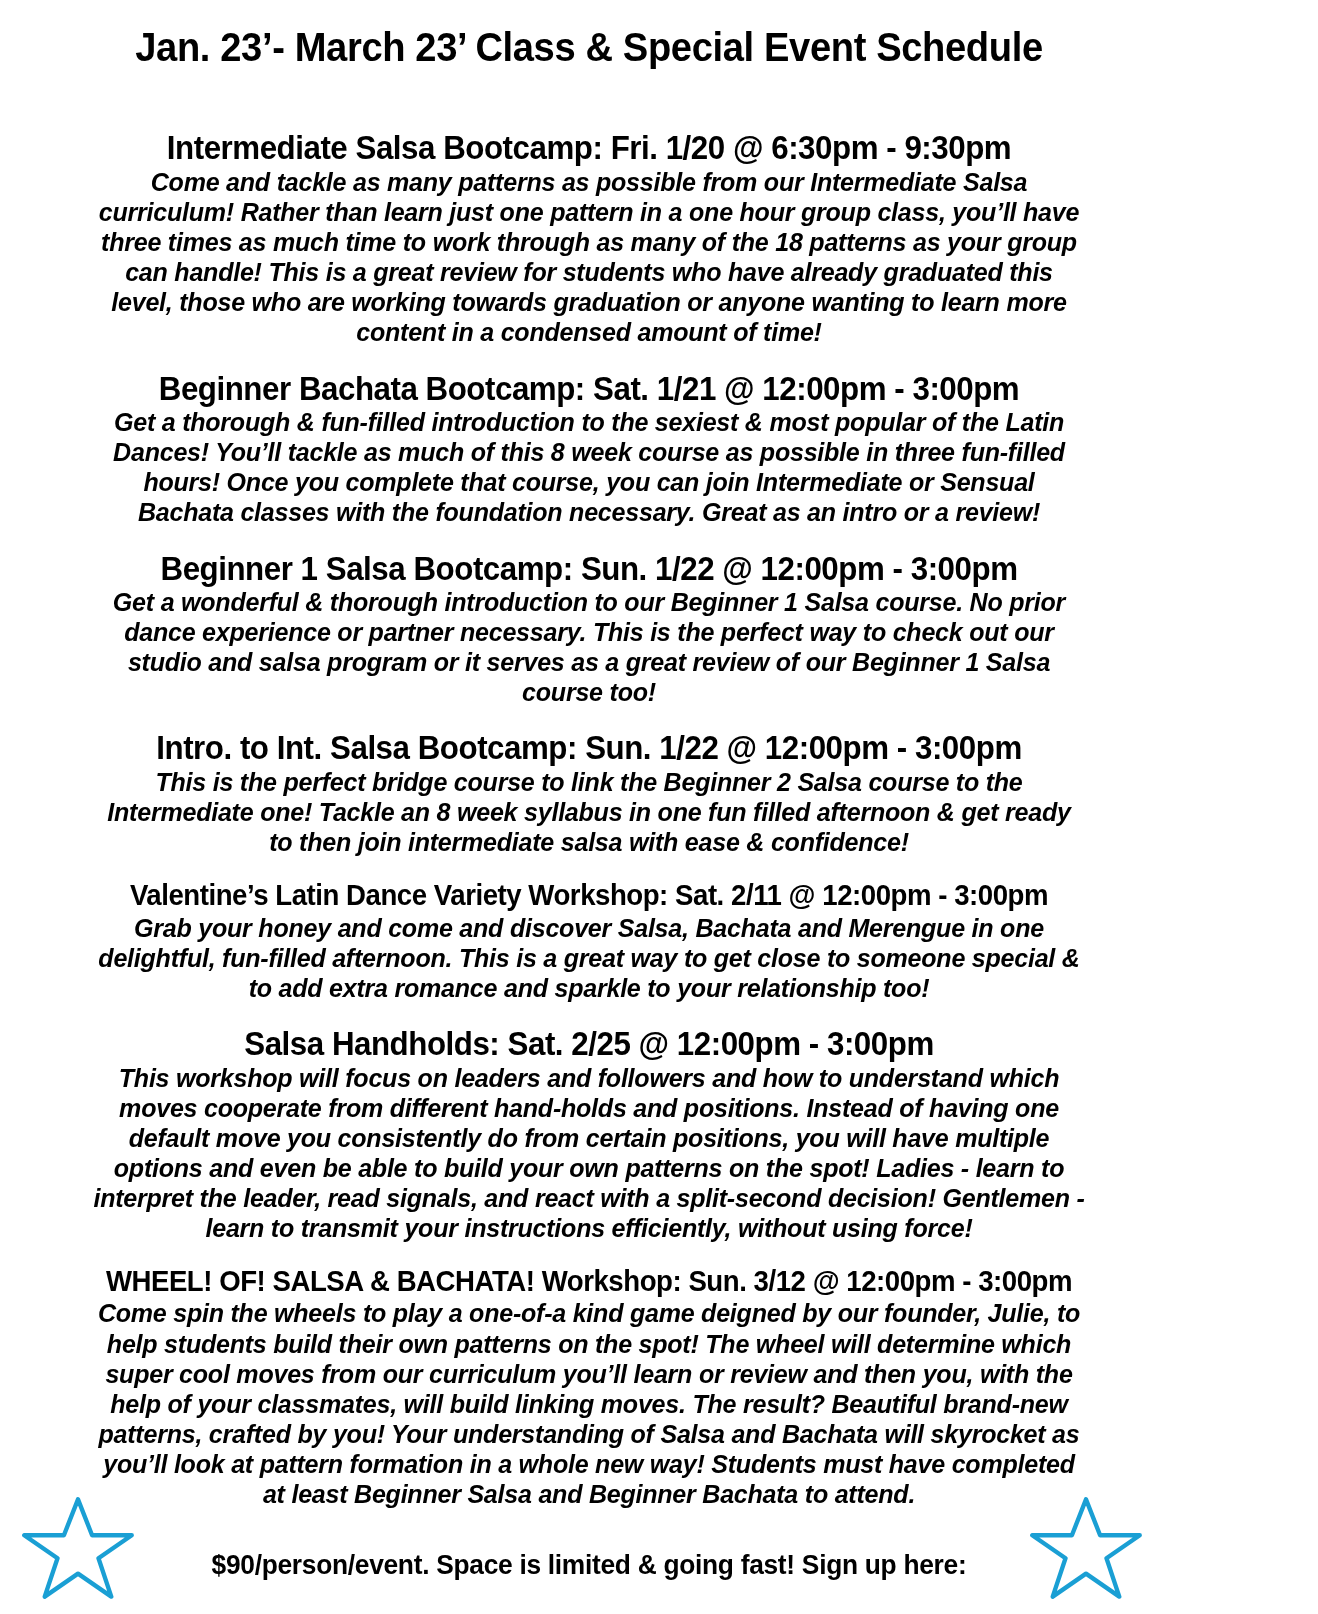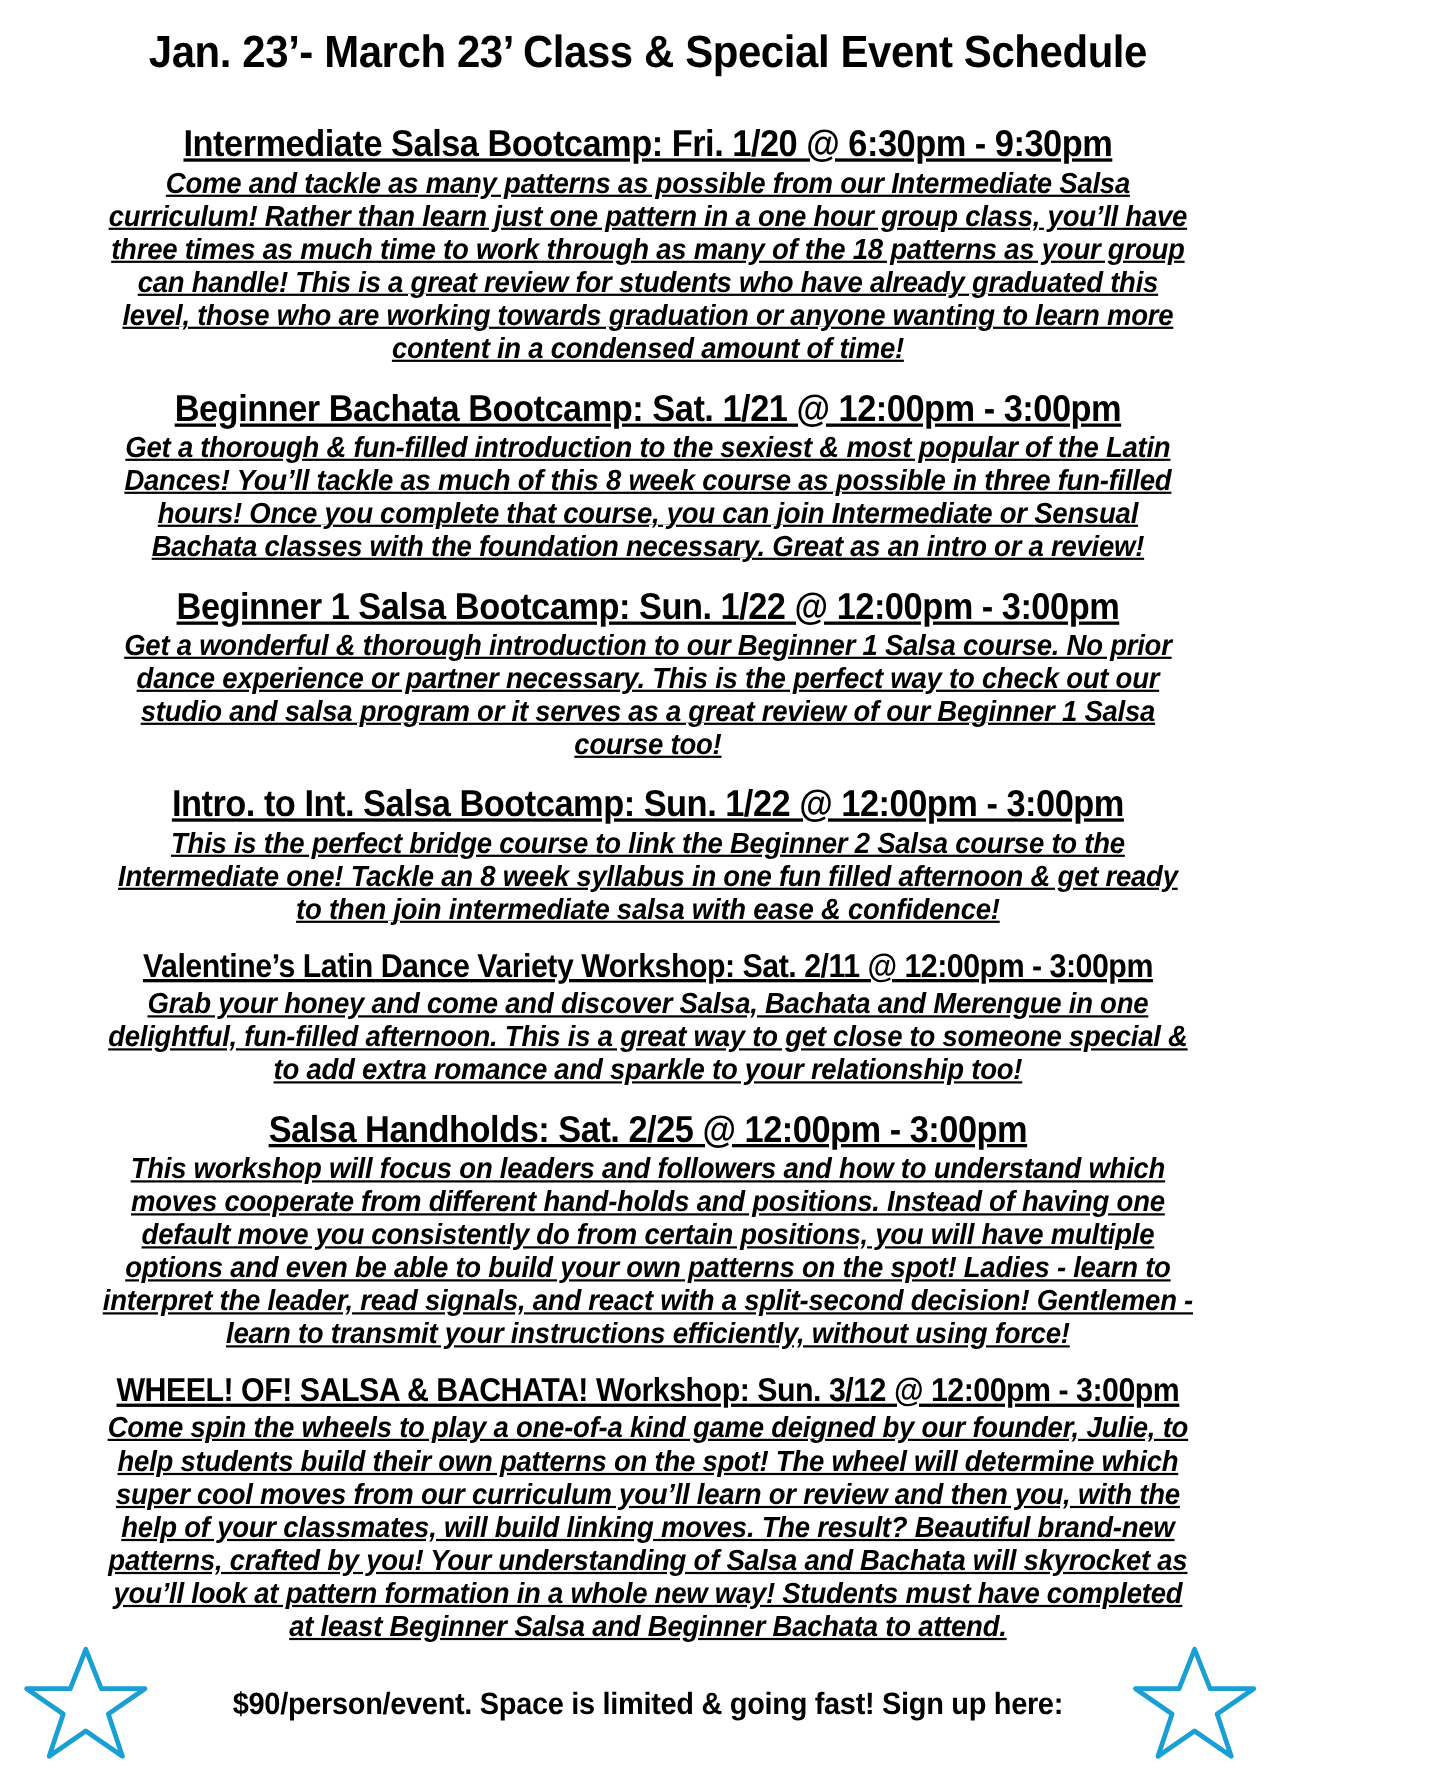--- a/index.html
+++ b/index.html
@@ -28,22 +28,21 @@
     font-weight: bold;
     font-size: 41px;
     line-height: 1.06;
     letter-spacing: -0.4px;
     transform: scaleX(0.93);
     transform-origin: center top;
     margin: 10px 0 0 0;
     white-space: nowrap;
   }
   .events {
-    margin-top: 44px;
-    text-decoration: underline;
+    margin-top: 60px;
   }
   .event {
     margin-bottom: 22px;
   }
   .event-heading {
     text-align: center;
     font-weight: bold;
     font-size: 34px;
     line-height: 1.08;
     letter-spacing: -0.5px;

